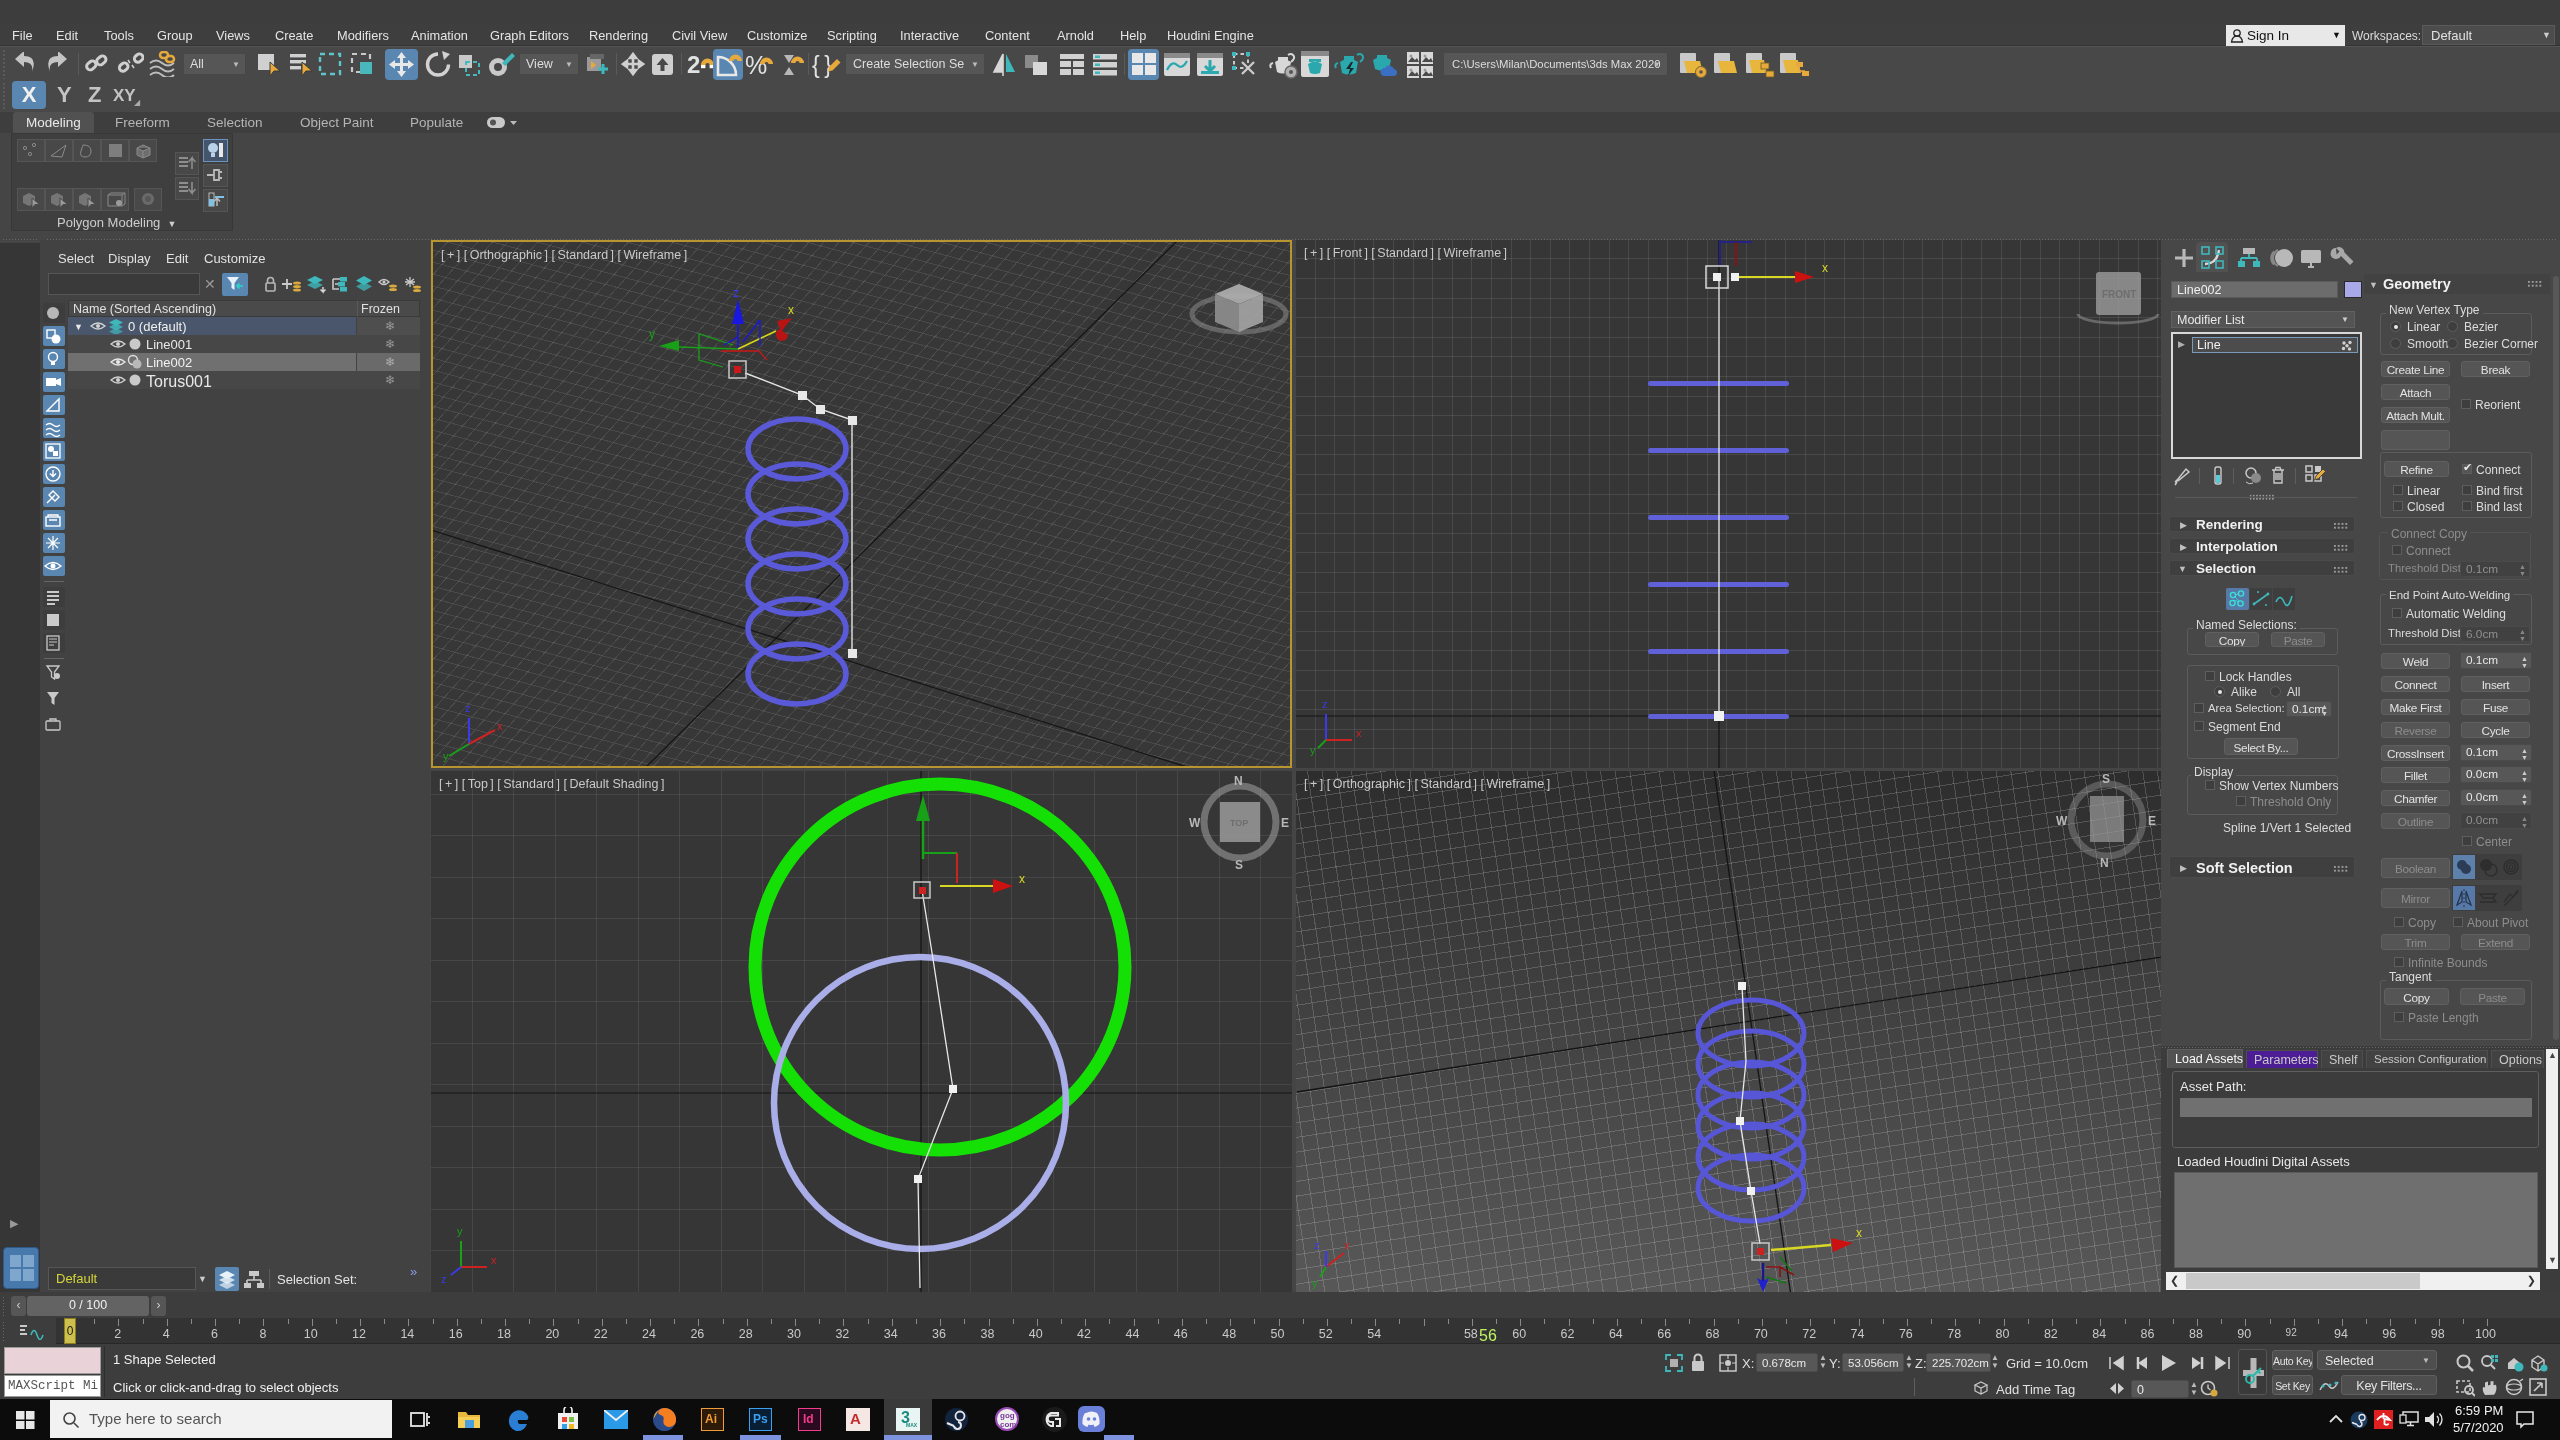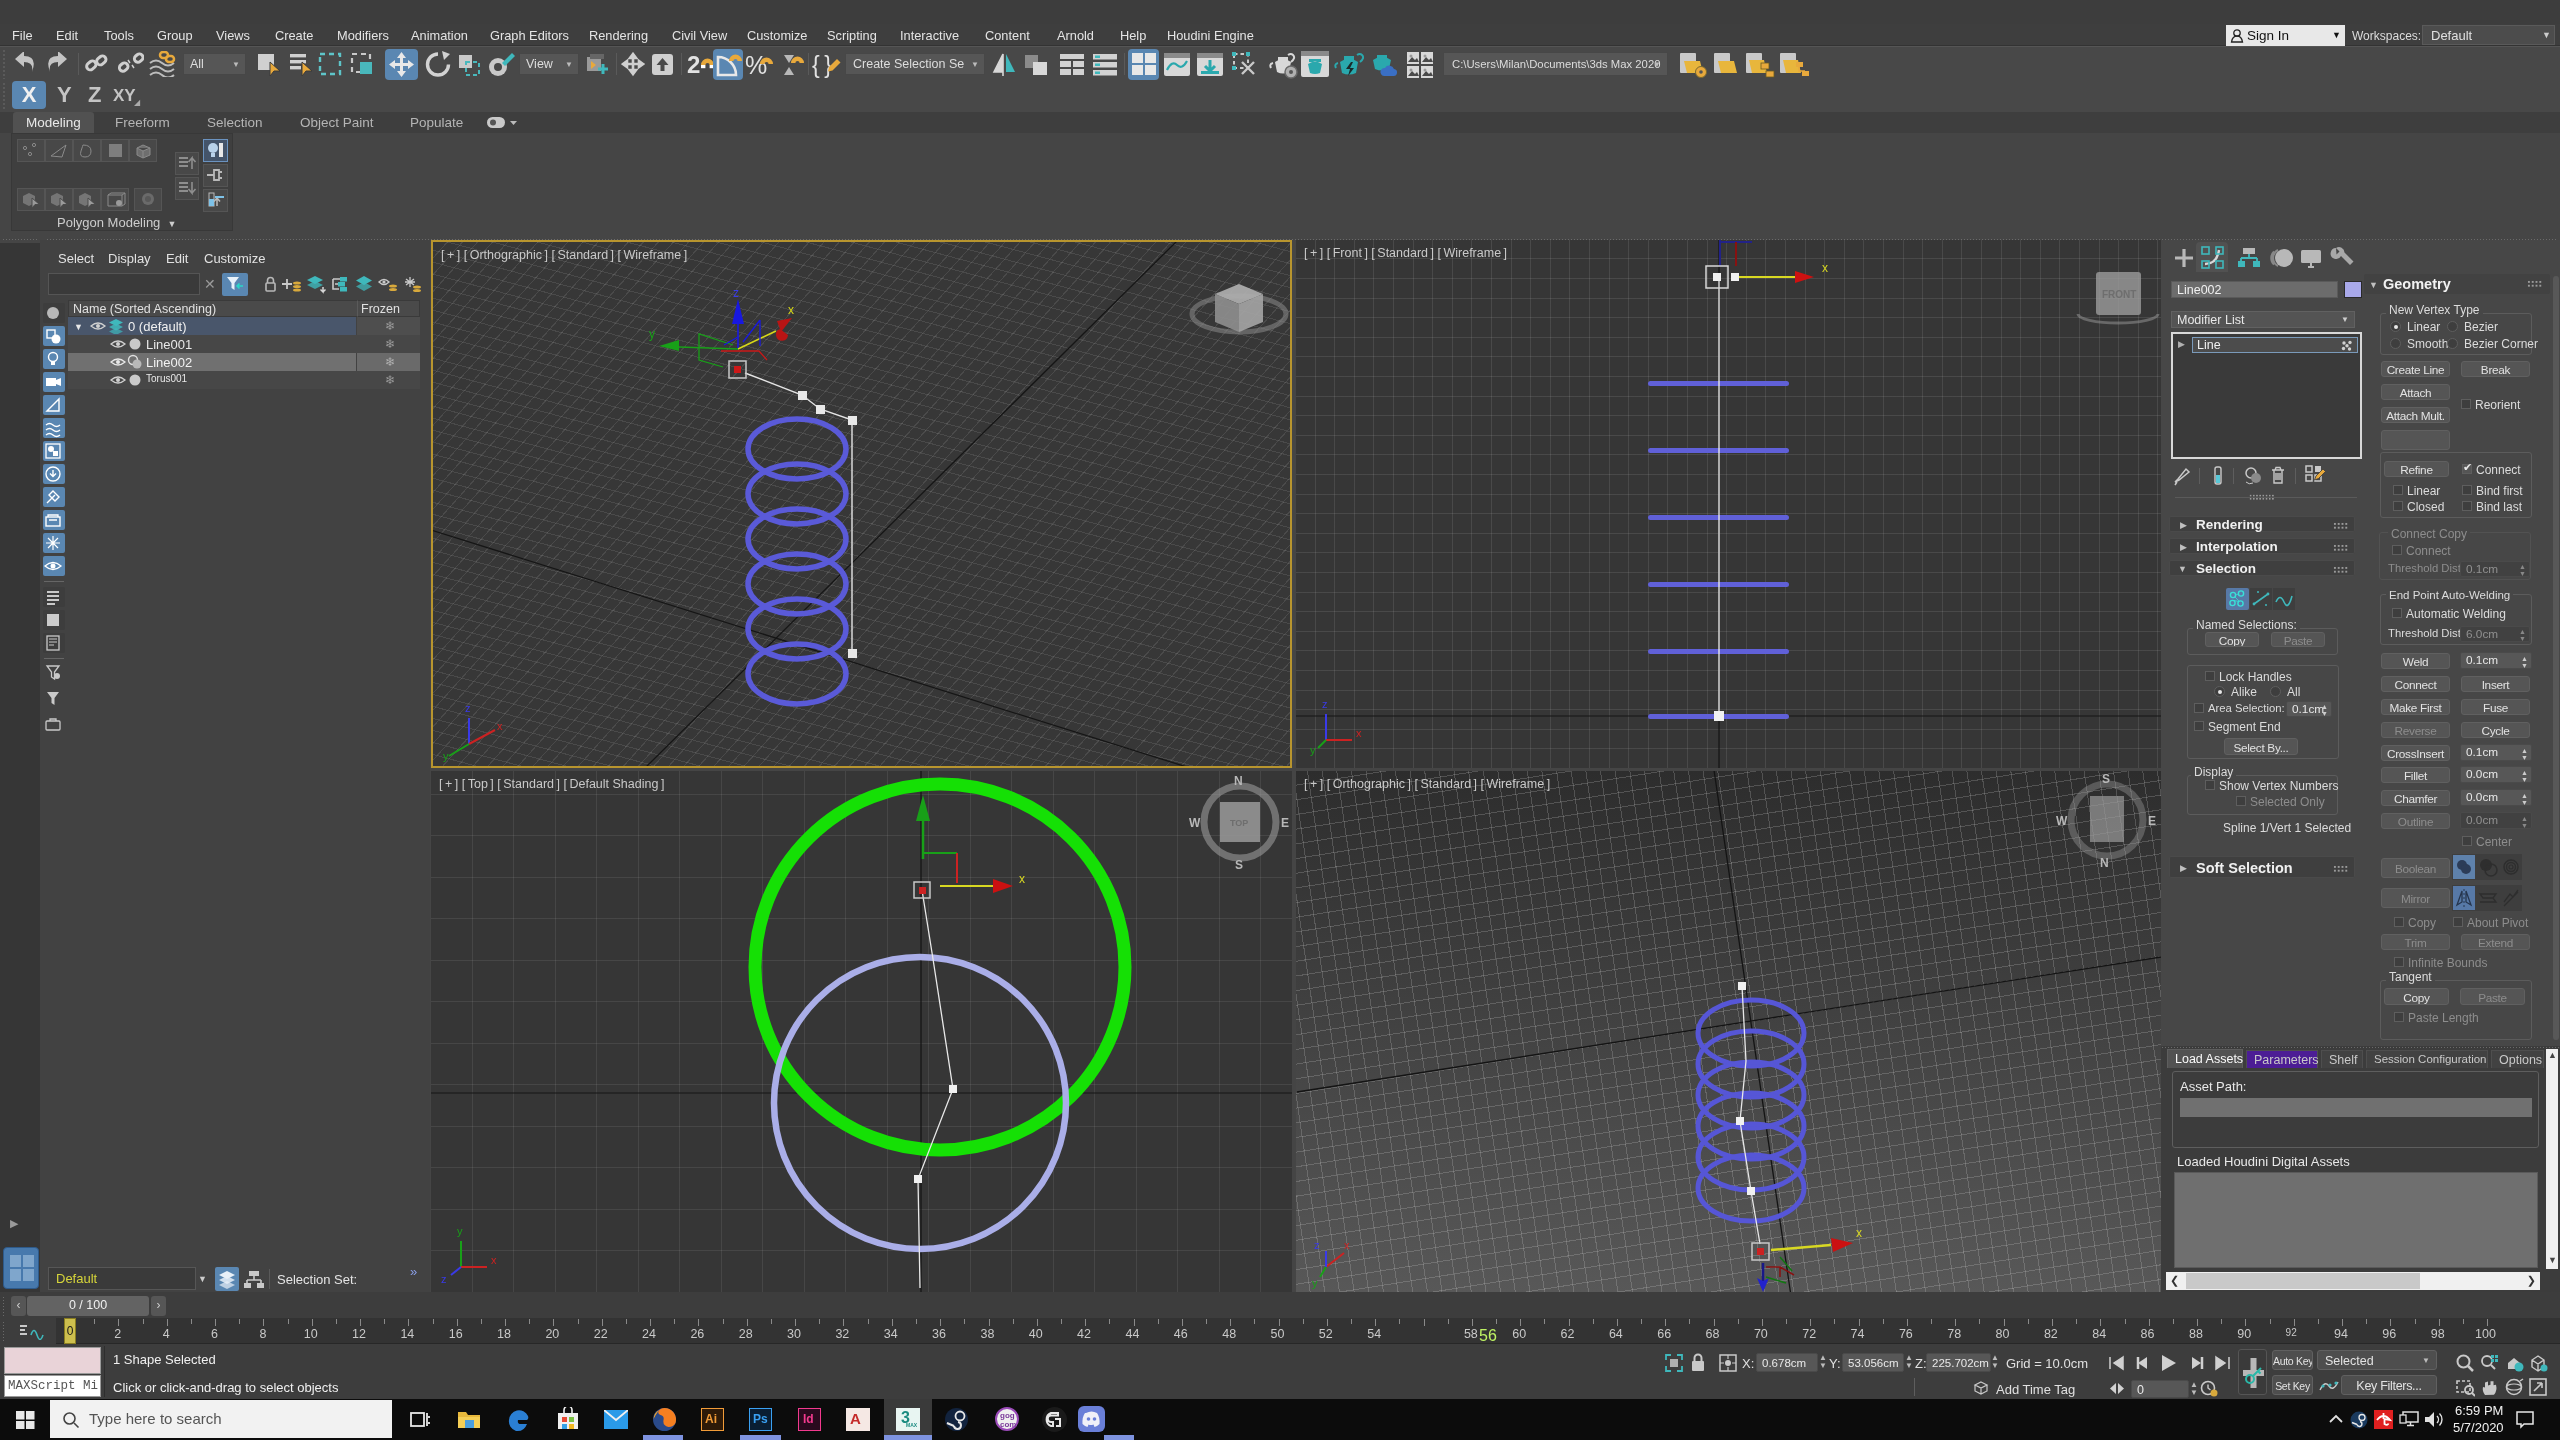--- a/index.html
+++ b/index.html
@@ -547,21 +547,21 @@
     <div class="txt" style="left:106px;top:115px;font-size:13px;color:#f2f2f2">Line002</div>
     <div class="txt" style="left:345px;top:115px;font-size:12px;color:#b0b0b0">❄</div>
     <div class="abs" style="left:28px;top:131px;width:352px;height:18px;background:#474747"></div>
     <svg class="abs" style="left:70px;top:134px" width="16" height="12">
         <path d="M1 6 q7 -6 14 0 q-7 6 -14 0 z" fill="none" stroke="#d0d0d0" stroke-width="1.3"></path>
         <circle cx="8" cy="6" r="2" fill="#d0d0d0"></circle>
       </svg>
     <svg class="abs" style="left:88px;top:133px" width="14" height="14">
         <circle cx="7" cy="7" r="5.5" fill="#c9c9c9"></circle>
       </svg>
-    <div class="txt" style="left:106px;top:133px;font-size:10px;color:#e8e8e8">Torus001</div>
+    <div class="txt" style="left:106px;top:133px;font-size:16px;color:#e8e8e8">Torus001</div>
     <div class="txt" style="left:345px;top:133px;font-size:12px;color:#9a9a9a">❄</div>
 
     <div id="expicons">
         <div class="abs" style="left:3px;top:63px;width:22px;height:20px;background:#3d3d3d;border-radius:2px"><svg width="20" height="20">
             <circle cx="10" cy="10" r="6" fill="#b8b8b8"></circle>
           </svg></div>
     <div class="abs" style="left:3px;top:86px;width:22px;height:20px;background:#5a87b2;border-radius:2px"><svg width="20" height="20">
             <rect x="4" y="4" width="8" height="8" fill="none" stroke="#fff" stroke-width="1.4"></rect>
             <circle cx="13" cy="13" r="4.5" fill="#fff"></circle>
           </svg></div>
@@ -979,21 +979,21 @@
       <div class="lbl" style="left:47px;top:462px;font-size:11.3px">Area Selection:</div>
     <div class="spin" style="left:125px;top:461px;width:46px;height:16px">0.1cm<span style="position:absolute;right:3px;top:1px;font-size:7px;color:#ccc">▲<br>▼</span></div>
     <div class="cb" style="left:33px;top:481px"></div>
       <div class="lbl" style="left:47px;top:480px">Segment End</div>
     <div class="btn" style="left:63px;top:498px;width:74px;height:17px;padding-top:2px">Select By...</div>
     <div class="gbox" style="left:26px;top:535px;width:151px;height:40px"></div>
     <div class="lbl" style="left:30px;top:525px;background:#474747;padding:0 3px">Display</div>
     <div class="cb" style="left:44px;top:540px"></div>
       <div class="lbl" style="left:58px;top:539px">Show Vertex Numbers</div>
     <div class="cb" style="left:75px;top:556px"></div>
-      <div class="lbl dis" style="left:89px;top:555px">Selected Only</div>
+      <div class="lbl dis" style="left:89px;top:555px">Threshold Only</div>
     <div class="lbl" style="left:62px;top:581px">Spline 1/Vert 1 Selected</div>
     <div class="rollout" style="left:8px;top:616px;width:186px;height:22px;font-size:14.5px">
         <span style="position:absolute;left:10px;top:6px;font-size:9px;font-weight:normal;color:#c0c0c0">▶</span>
         <span style="position:absolute;left:26px;top:3px">Soft Selection</span>
         <span style="position:absolute;right:6px;top:8px;width:15px;height:7px;background-image:radial-gradient(#9a9a9a 1px, transparent 1.1px);background-size:3.8px 3.8px;"></span>
       </div>
 
     <div class="abs" style="left:203px;top:34px;width:186px;height:20px;background:#424242;border-radius:2px"></div>
     <div class="txt" style="left:208px;top:40px;font-size:9px;color:#c0c0c0">▼</div>
     <div class="txt" style="left:222px;top:36px;font-size:14.5px;font-weight:bold;color:#f2f2f2">Geometry</div>

